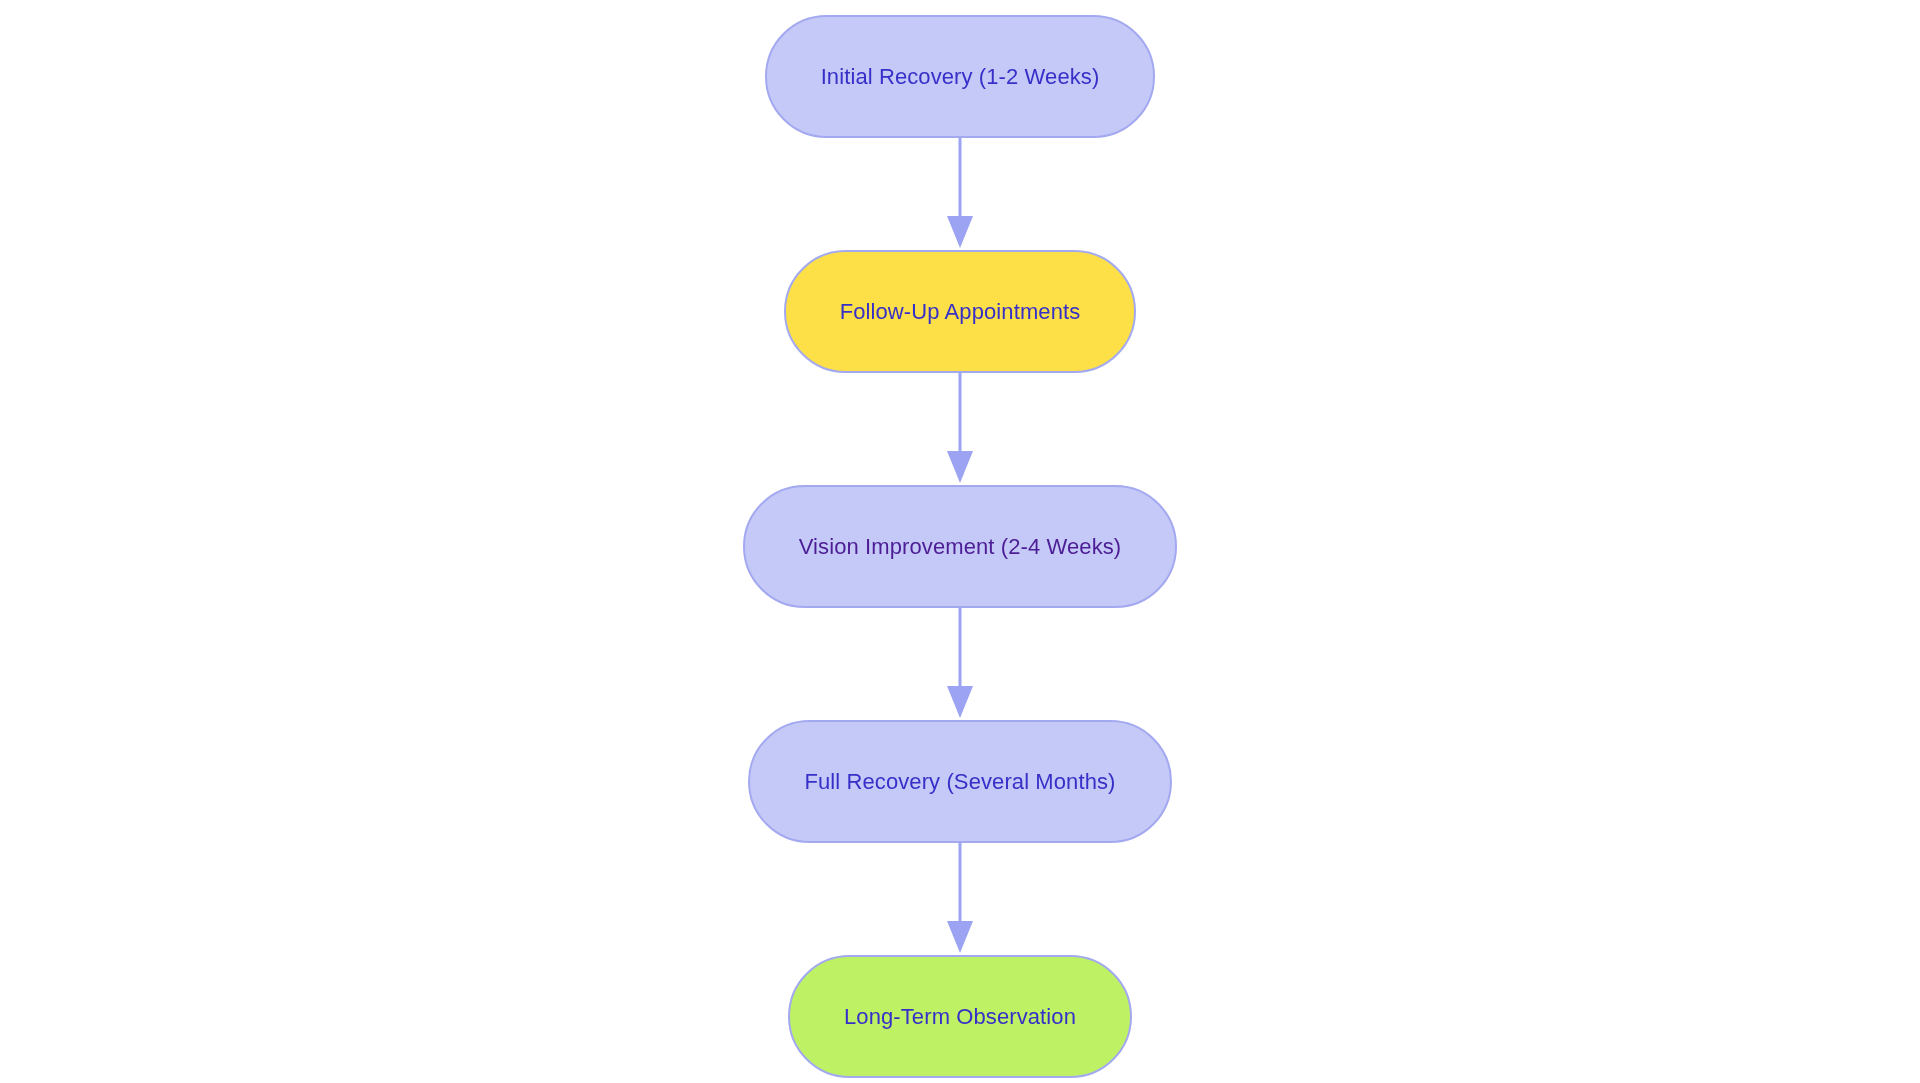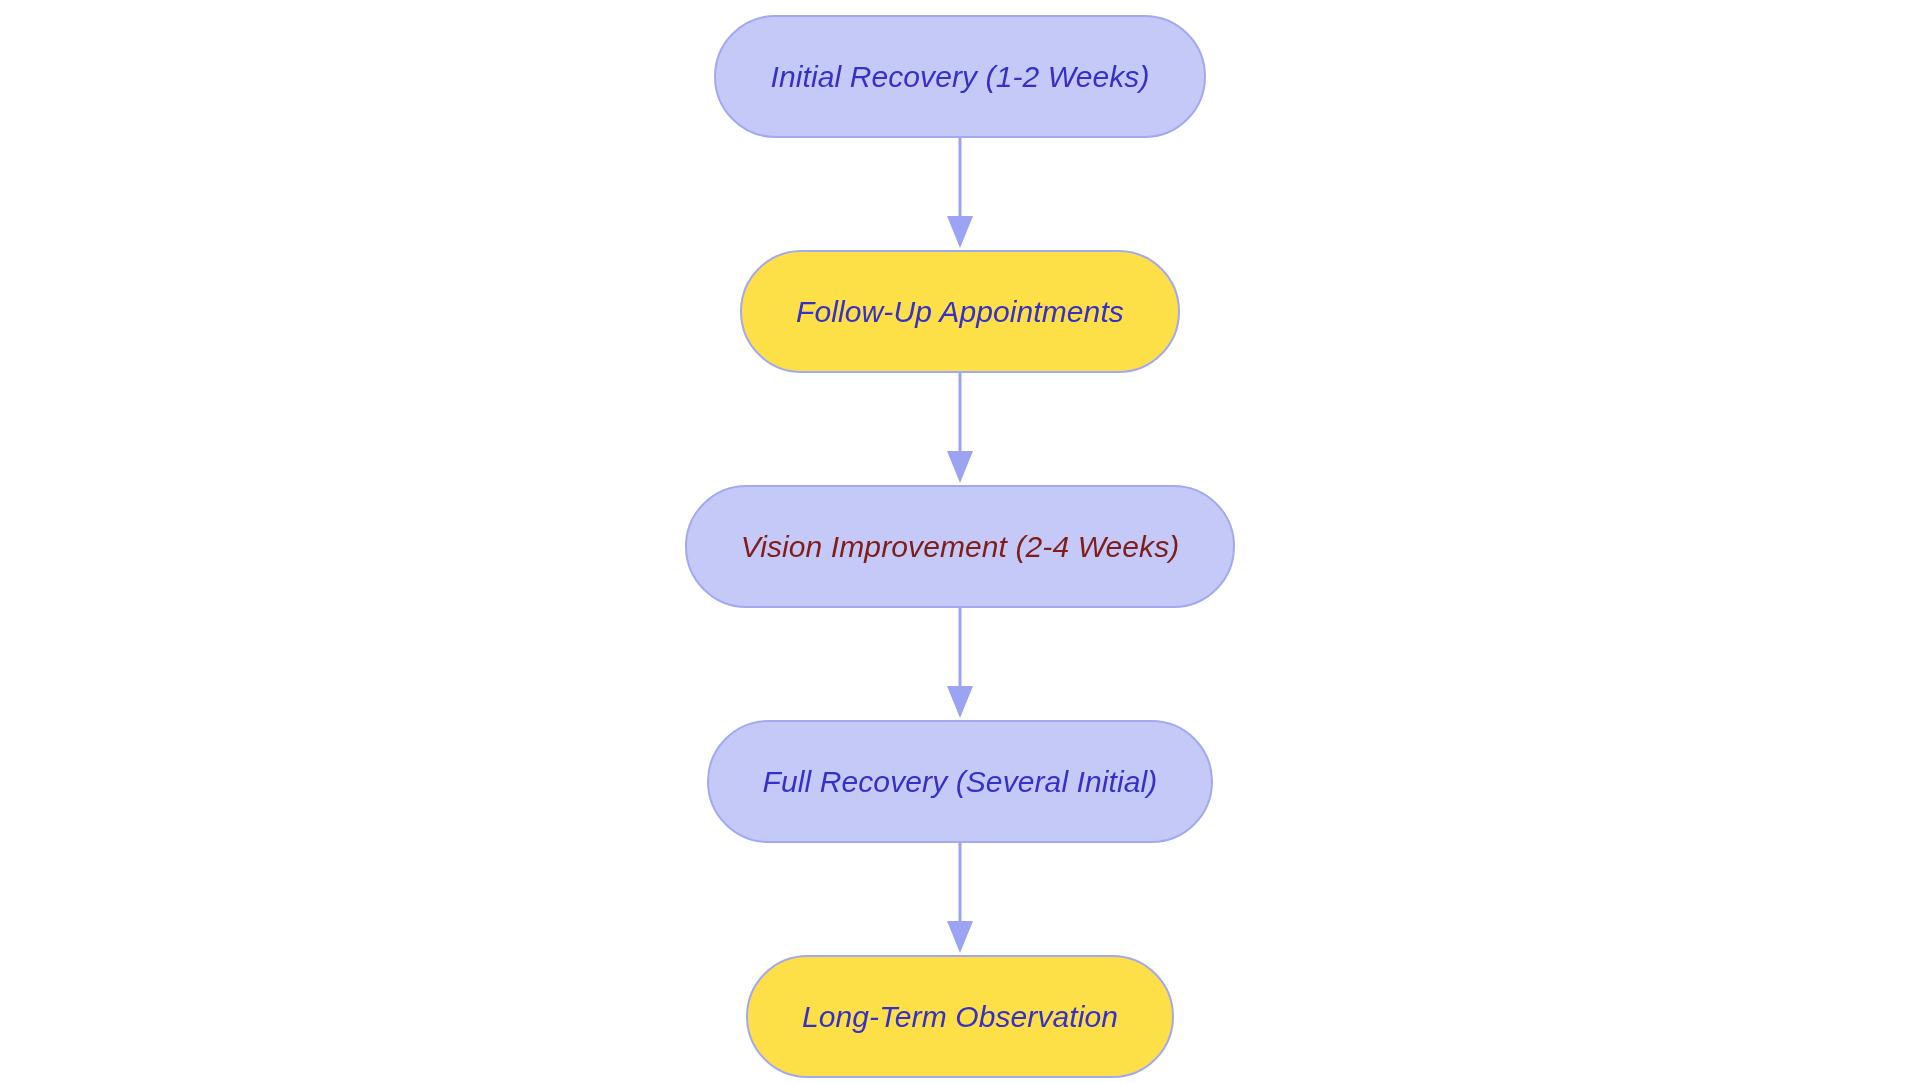--- a/index.html
+++ b/index.html
@@ -40,27 +40,26 @@
     height: 123px;
     border-radius: 62px;
     background: #c5c9f7;
     border: 2px solid #a3a9f0;
     padding: 0 54px;
     white-space: nowrap;
     box-shadow: 0 0 0 0 rgba(0,0,0,0);
   }
 
   .flow-node .node-label {
-    font-size: 30px;
+    font-size: 22px;
     line-height: 1;
     color: #3730c8;
     letter-spacing: 0.1px;
     font-weight: 400;
     user-select: none;
-    font-style: italic;
   }
 
   .flow-connector {
     position: relative;
     width: 24px;
     height: 112px;
     display: flex;
     justify-content: center;
   }
 
@@ -104,35 +103,35 @@
     <div class="flow-node" style="background: #fde047; border-color: rgb(163, 169, 240);">
       <span class="node-label" style="color: rgb(55, 48, 200);">Follow-Up Appointments</span>
     </div>
 
     <div class="flow-connector">
       <div class="conn-line" style="background: rgb(155, 163, 242);"></div>
       <div class="conn-arrowhead" style="border-top-color: rgb(155, 163, 242);"></div>
     </div>
 
     <div class="flow-node" style="background: rgb(197, 201, 247); border-color: rgb(163, 169, 240);">
-      <span class="node-label" style="color: #7f1d1d;">Vision Improvement (2-4 Weeks)</span>
+      <span class="node-label" style="color: #4c1d95;">Vision Improvement (2-4 Weeks)</span>
     </div>
 
     <div class="flow-connector">
       <div class="conn-line" style="background: rgb(155, 163, 242);"></div>
       <div class="conn-arrowhead" style="border-top-color: rgb(155, 163, 242);"></div>
     </div>
 
     <div class="flow-node" style="background: rgb(197, 201, 247); border-color: rgb(163, 169, 240);">
-      <span class="node-label" style="color: rgb(55, 48, 200);">Full Recovery (Several Initial)</span>
+      <span class="node-label" style="color: rgb(55, 48, 200);">Full Recovery (Several Months)</span>
     </div>
 
     <div class="flow-connector">
       <div class="conn-line" style="background: rgb(155, 163, 242);"></div>
       <div class="conn-arrowhead" style="border-top-color: rgb(155, 163, 242);"></div>
     </div>
 
-    <div class="flow-node" style="background: #fde047; border-color: rgb(163, 169, 240);">
+    <div class="flow-node" style="background: #bef264; border-color: rgb(163, 169, 240);">
       <span class="node-label" style="color: rgb(55, 48, 200);">Long-Term Observation</span>
     </div>
 
   </div>
 </div>
 
 </body></html>

